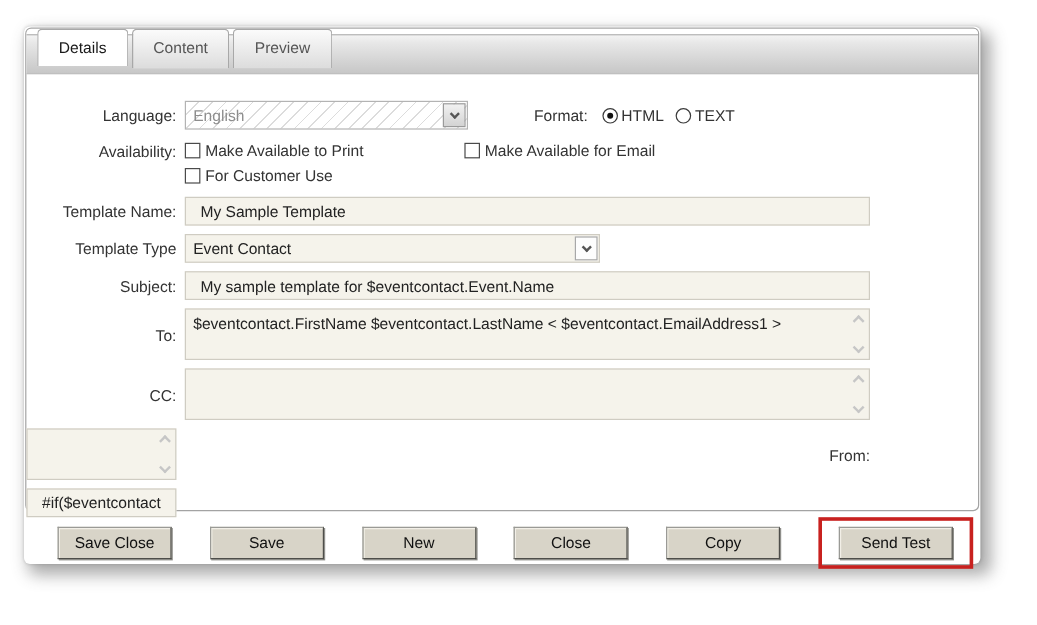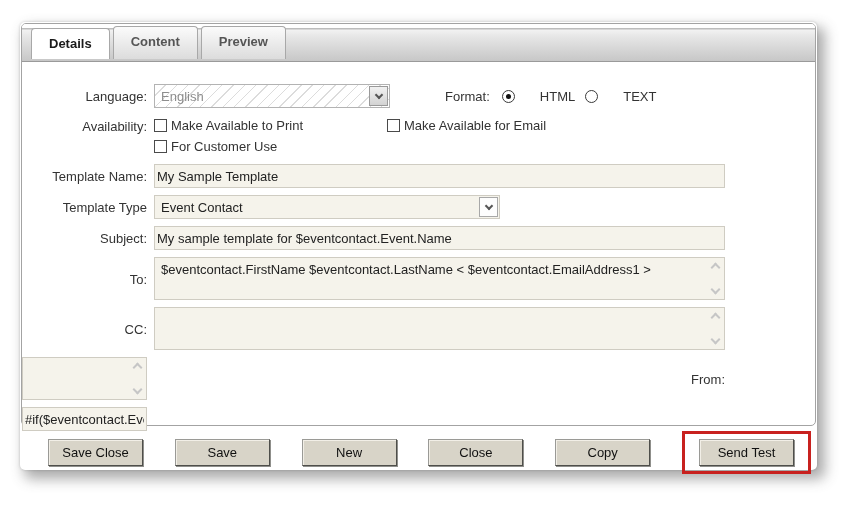--- a/index.html
+++ b/index.html
@@ -7,34 +7,34 @@
               font-family:"Liberation Sans", sans-serif; }
   .window { position:absolute; left:20px; top:22px; width:797px; height:448px;
             background:#fff; border-radius:5px;
             box-shadow: 0 0 3px rgba(0,0,0,.18), 6px 7px 13px 2px rgba(70,70,70,.45); }
   .tabpanel { position:absolute; left:1px; top:1px; right:1px; height:403px;
               border:1px solid #a3a3a3; border-radius:5px; background:#fff; }
   .tabstrip { height:38px; border-radius:4px 4px 0 0; position:relative;
               background:linear-gradient(180deg,#ffffff 0px,#ffffff 4px,#bdbdbd 4px,#bdbdbd 5px,
                          #f2f2f2 6px,#e7e7e7 12px,#c7c7c7 37px);
               border-bottom:1px solid #9a9a9a;
-              display:flex; align-items:center; padding-left:9px; gap:3px;font-weight:bold; }
+              display:flex; align-items:flex-start; padding-left:9px; gap:3px; }
   .tab { height:33px; padding:7px 17px 0; border:1px solid #a8a8a8; border-bottom:none;
          border-radius:4px 4px 0 0; font-size:13px; color:#555; cursor:pointer;
          background:linear-gradient(#fbfbfb,#dcdcdc); white-space:nowrap; }
   .tab.active { background:#fff; color:#1a1a1a; height:31px; margin-bottom:-1px; z-index:2; }
   .content { padding-top:22px; }
   .form { display:grid; grid-template-columns:125px 571px; column-gap:7px; row-gap:7px;
           font-size:13px; color:#333; }
   .lbl { text-align:right; align-self:center; padding-top:1px; }
   .lbl.top { align-self:start; padding-top:4px; }
   .fieldwrap { position:relative; }
 
   .tfield { width:100%; height:24px; background:#f5f3eb; border:1px solid #cfccc2;
-            padding:3px 2px; font:13px "Liberation Sans",sans-serif; color:#222; outline:none; }
+            padding:3px 12px; font:13px "Liberation Sans",sans-serif; color:#222; outline:none; }
   .tarea { position:relative; height:43px; background:#f5f3eb; border:1px solid #cfccc2; }
   .tarea textarea { width:calc(100% - 22px); height:100%; border:none; background:transparent;
             resize:none; overflow:hidden; outline:none; padding:4px 6px;
             font:13px "Liberation Sans",sans-serif; color:#222; }
   .sc-up { position:absolute; right:5px; top:6px; cursor:pointer; }
   .sc-dn { position:absolute; right:5px; bottom:6px; cursor:pointer; }
   .chev { display:block; width:7px; height:7px; border-right:2px solid #c6c6c6; border-bottom:2px solid #c6c6c6; }
   .chev.up { transform:rotate(-135deg); }
   .chev.dn { transform:rotate(45deg); margin-top:-3px; }
 
@@ -50,21 +50,21 @@
   .combo-btn .arr { width:6px; height:6px; border-right:2px solid #555; border-bottom:2px solid #555;
             transform:rotate(45deg); margin-top:-3px; }
 
   .inline { display:flex; align-items:center; }
   .fmt-label { margin-left:55px; margin-right:12px; }
   .radio { width:13px; height:13px; border:1px solid #3a3a3a; border-radius:50%; background:#fff;
            display:inline-block; position:relative; margin-right:3px; cursor:pointer; flex:0 0 auto; }
   .radio.sel::after { content:""; position:absolute; left:3px; top:3px; width:5px; height:5px;
            border-radius:50%; background:#111; }
   .radio-group { display:flex; align-items:center; gap:10px; }
-  .radio-item { display:flex; align-items:center;gap:22px; }
+  .radio-item { display:flex; align-items:center; }
 
   .cbline { display:flex; align-items:center; height:21px; }
   .cb { width:13px; height:13px; border:1px solid #4a4a4a; background:#fff; display:inline-block;
         margin-right:4px; cursor:pointer; flex:0 0 auto; }
   .cb-email { margin-left:84px; }
 
   .buttonrow { position:absolute; left:0; right:0; top:404px; height:44px;
         display:flex; justify-content:space-between; align-items:center; padding:8px 6px 0 28px; }
   .btn { width:95px; height:27px; background:#d8d4c8; color:#111; cursor:pointer;
         border:1px solid #9a9a96; border-right-color:#4e4e4a; border-bottom-color:#4e4e4a;

